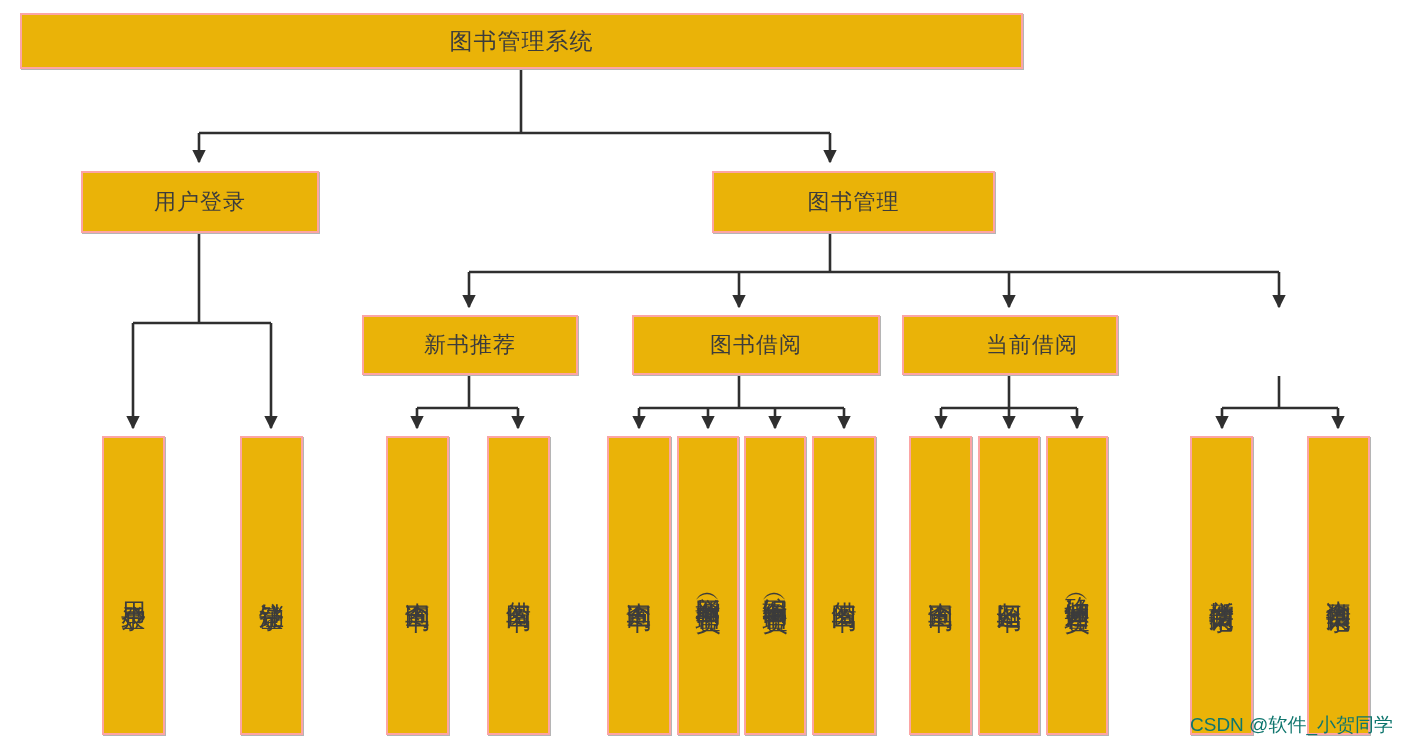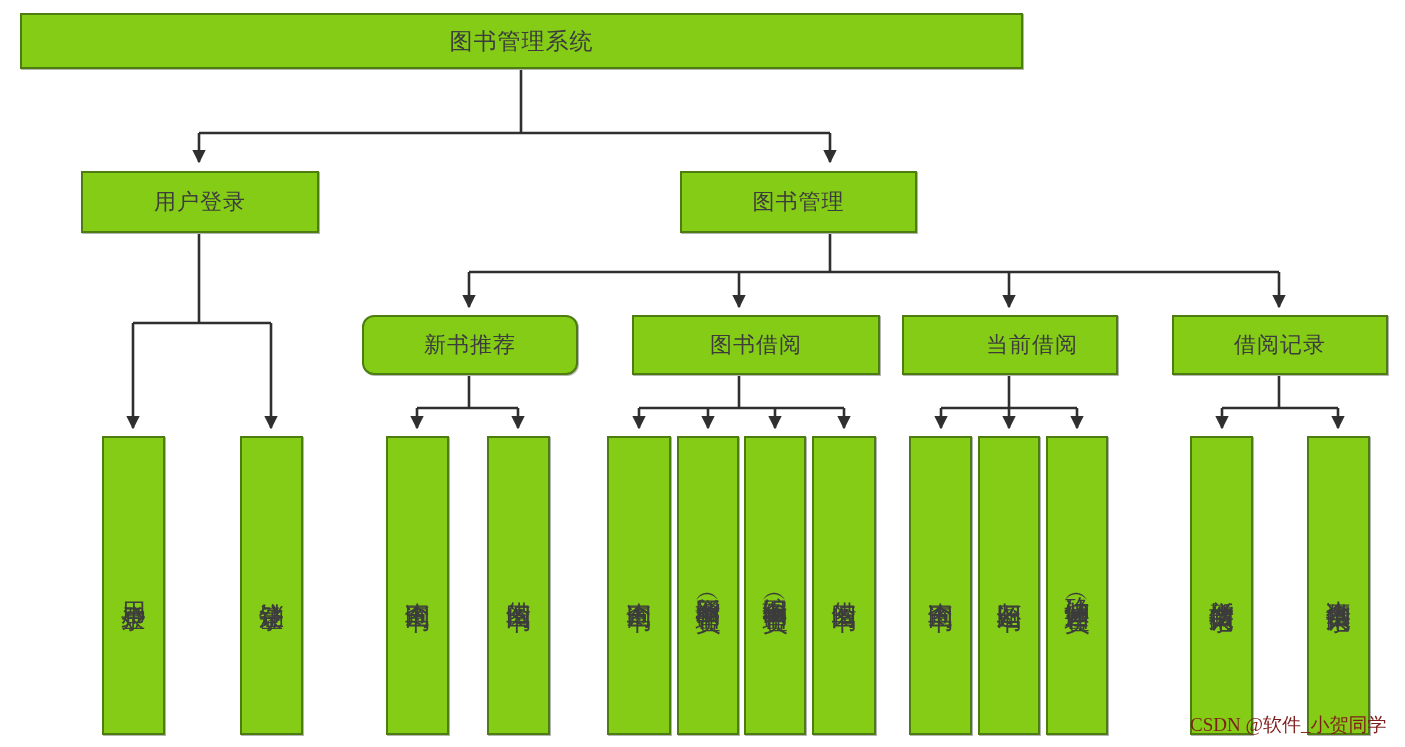--- a/index.html
+++ b/index.html
@@ -22,22 +22,22 @@
   svg.connectors {
     position: absolute;
     left: 0;
     top: 0;
     width: 1405px;
     height: 747px;
   }
   .node {
     position: absolute;
     box-sizing: border-box;
-    background: #84cc16;
-    border: 2px solid #4d7c0f;
+    background: #eab308;
+    border: 2px solid #fca5a5;
     box-shadow: 1px 1px 0 0 rgba(120,120,120,0.55);
     display: flex;
     align-items: center;
     justify-content: center;
     color: #3c3c3c;
     z-index: 2;
   }
   .node-h {
     font-size: 22px;
     letter-spacing: 1px;
@@ -55,24 +55,24 @@
     line-height: 1.08;
     letter-spacing: 2px;
     white-space: nowrap;
     color: #3c3c3c;
   }
   .watermark {
     position: absolute;
     left: 1190px;
     top: 712px;
     font-size: 19px;
-    color: #7f1d1d;
+    color: #0f766e;
     white-space: nowrap;
     z-index: 3;
-    font-family: Liberation Serif, serif;
+    font-family: Liberation Sans, sans-serif;
   }
 </style>
 </head>
 <body>
 
 <div id="diagram-root">
 
   <svg class="connectors" viewBox="0 0 1405 747" xmlns="http://www.w3.org/2000/svg">
     <defs>
       <marker id="arrow" viewBox="0 0 10 10" refX="9" refY="5" markerWidth="5.2" markerHeight="5.2" orient="auto-start-reverse">
@@ -124,35 +124,32 @@
     </g>
   </svg>
 
   <div class="node node-root" style="left:20px; top:13px; width:1003px; height:56px;">
     <span class="node-h">图书管理系统</span>
   </div>
 
   <div class="node" style="left:81px; top:171px; width:238px; height:62px;">
     <span class="node-h">用户登录</span>
   </div>
-  <div class="node" style="left:680px; top:171px; width:237px; height:62px;">
+  <div class="node" style="left:712px; top:171px; width:283px; height:62px;">
     <span class="node-h">图书管理</span>
   </div>
 
-  <div class="node" style="left:362px; top:315px; width:216px; height:60px;border-radius:12px;">
+  <div class="node" style="left:362px; top:315px; width:216px; height:60px;">
     <span class="node-h">新书推荐</span>
   </div>
   <div class="node" style="left:632px; top:315px; width:248px; height:60px;">
     <span class="node-h">图书借阅</span>
   </div>
   <div class="node" style="left:902px; top:315px; width:216px; height:60px;padding-left:44px;">
     <span class="node-h">当前借阅</span>
-  </div>
-  <div class="node" style="left:1172px; top:315px; width:216px; height:60px;">
-    <span class="node-h">借阅记录</span>
   </div>
 
   <div class="node node-leaf" style="left:102px; top:436px; width:63px; height:299px;">
     <span class="node-v">用户登录</span>
   </div>
   <div class="node node-leaf" style="left:240px; top:436px; width:63px; height:299px;">
     <span class="node-v">注销登录</span>
   </div>
 
   <div class="node node-leaf" style="left:386px; top:436px; width:63px; height:299px;">

